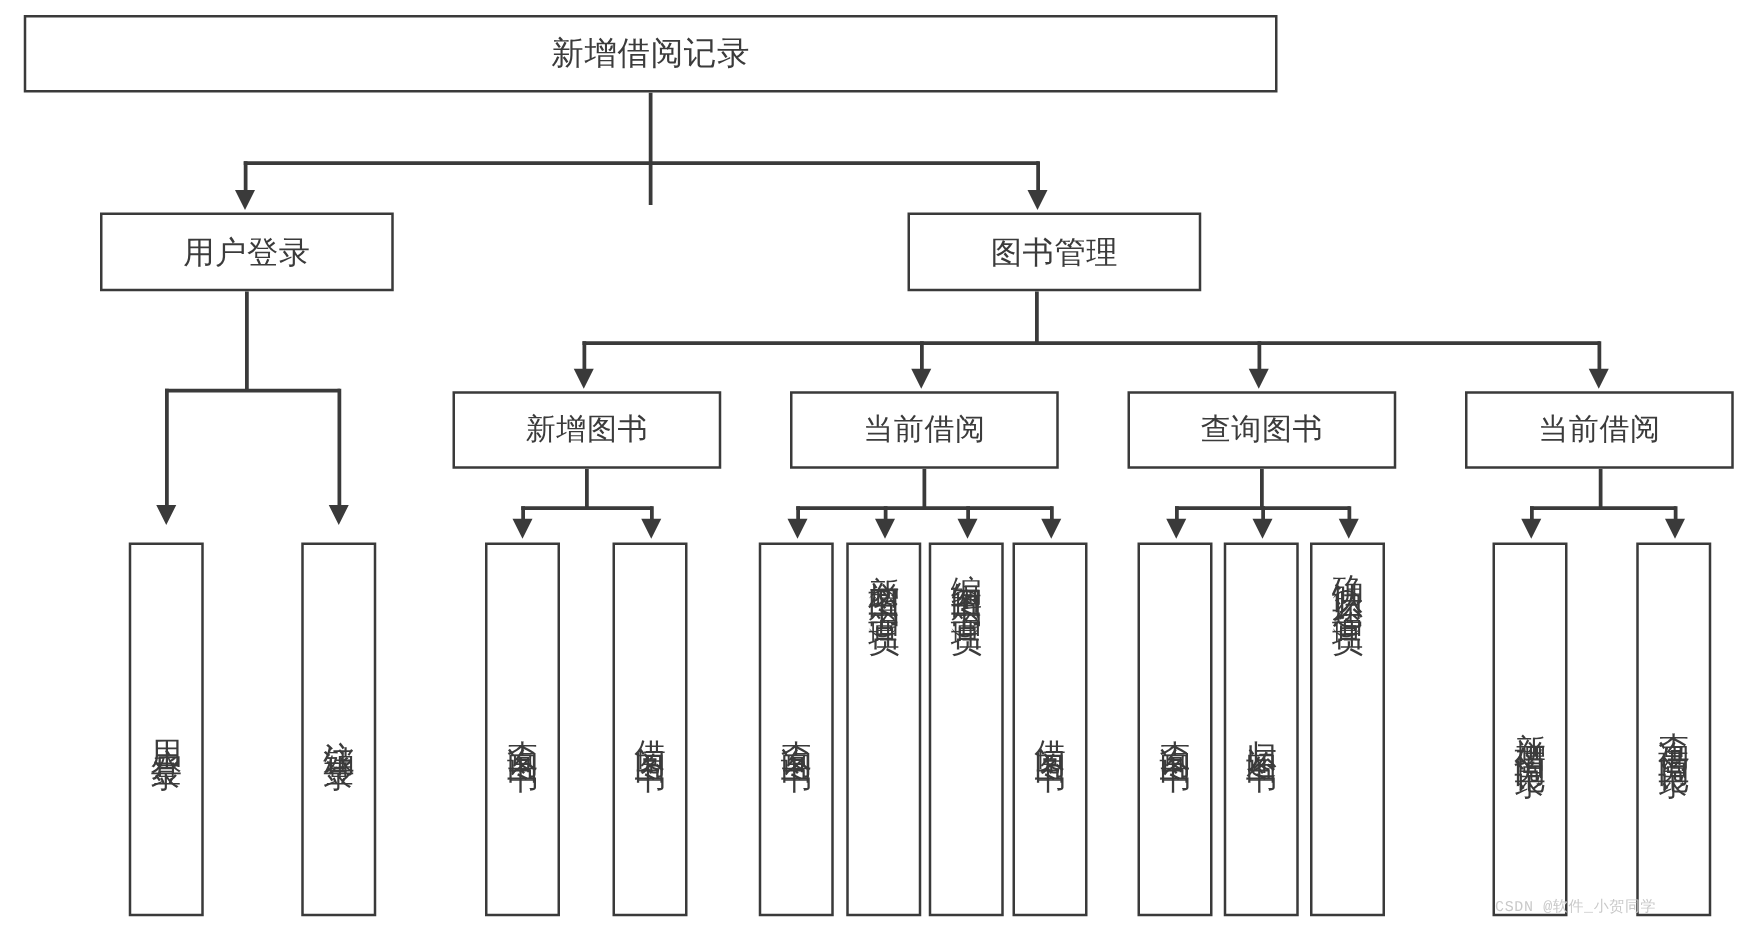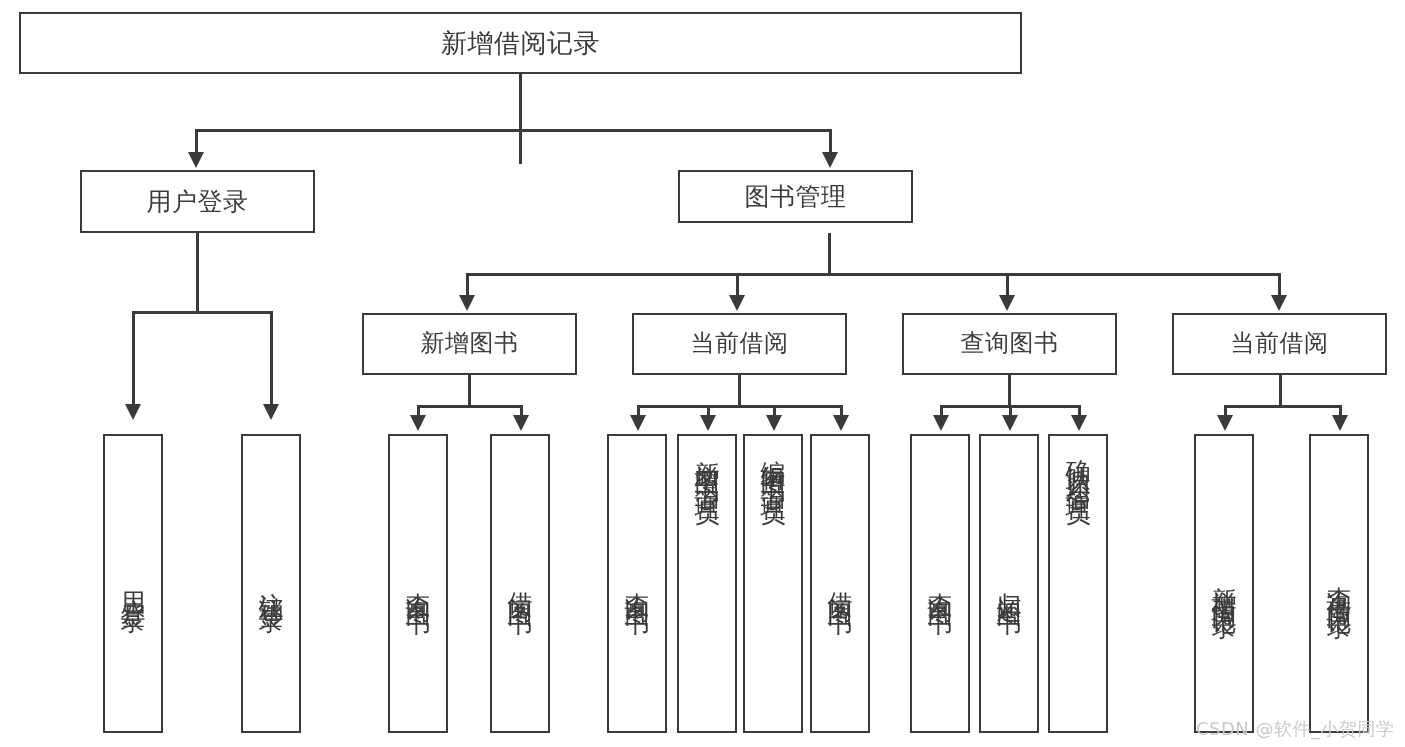--- a/index.html
+++ b/index.html
@@ -58,24 +58,25 @@
     width:0;height:0;
     border-left:8px solid transparent;
     border-right:8px solid transparent;
     border-top:16px solid #3a3a3a;
   }
 
   
   #watermark{
     position:absolute;
     color:#c9c9c9;
-    font-size:18px;
+    font-size:12px;
     white-space:nowrap;
     user-select:none;
     letter-spacing:0.5px;
+    font-family:Liberation Mono, monospace;
   }
 </style>
 </head>
 <body>
 
 <div id="canvas">
 
   <div class="seg v" style="left:519px;top:74px;height:90px;"></div>
   <div class="seg h" style="left:195px;top:129px;width:636px;"></div>
   <div class="seg v" style="left:195px;top:129px;height:28px;"></div>
@@ -136,21 +137,21 @@
   <div class="arrow" style="left:1332px;top:415px;"></div>
 
   <div class="node h root" style="left:19px;top:12px;width:1003px;height:62px;">
     <span class="lbl">新增借阅记录</span>
   </div>
 
   <div class="node h lvl2" style="left:80px;top:170px;width:235px;height:63px;">
     <span class="lbl">用户登录</span>
   </div>
 
-  <div class="node h lvl2" style="left:678px;top:170px;width:235px;height:53px;">
+  <div class="node h lvl2" style="left:726px;top:170px;width:235px;height:63px;">
     <span class="lbl">图书管理</span>
   </div>
 
   <div class="node h lvl3" style="left:362px;top:313px;width:215px;height:62px;">
     <span class="lbl">新增图书</span>
   </div>
 
   <div class="node h lvl3" style="left:632px;top:313px;width:215px;height:62px;">
     <span class="lbl">当前借阅</span>
   </div>

